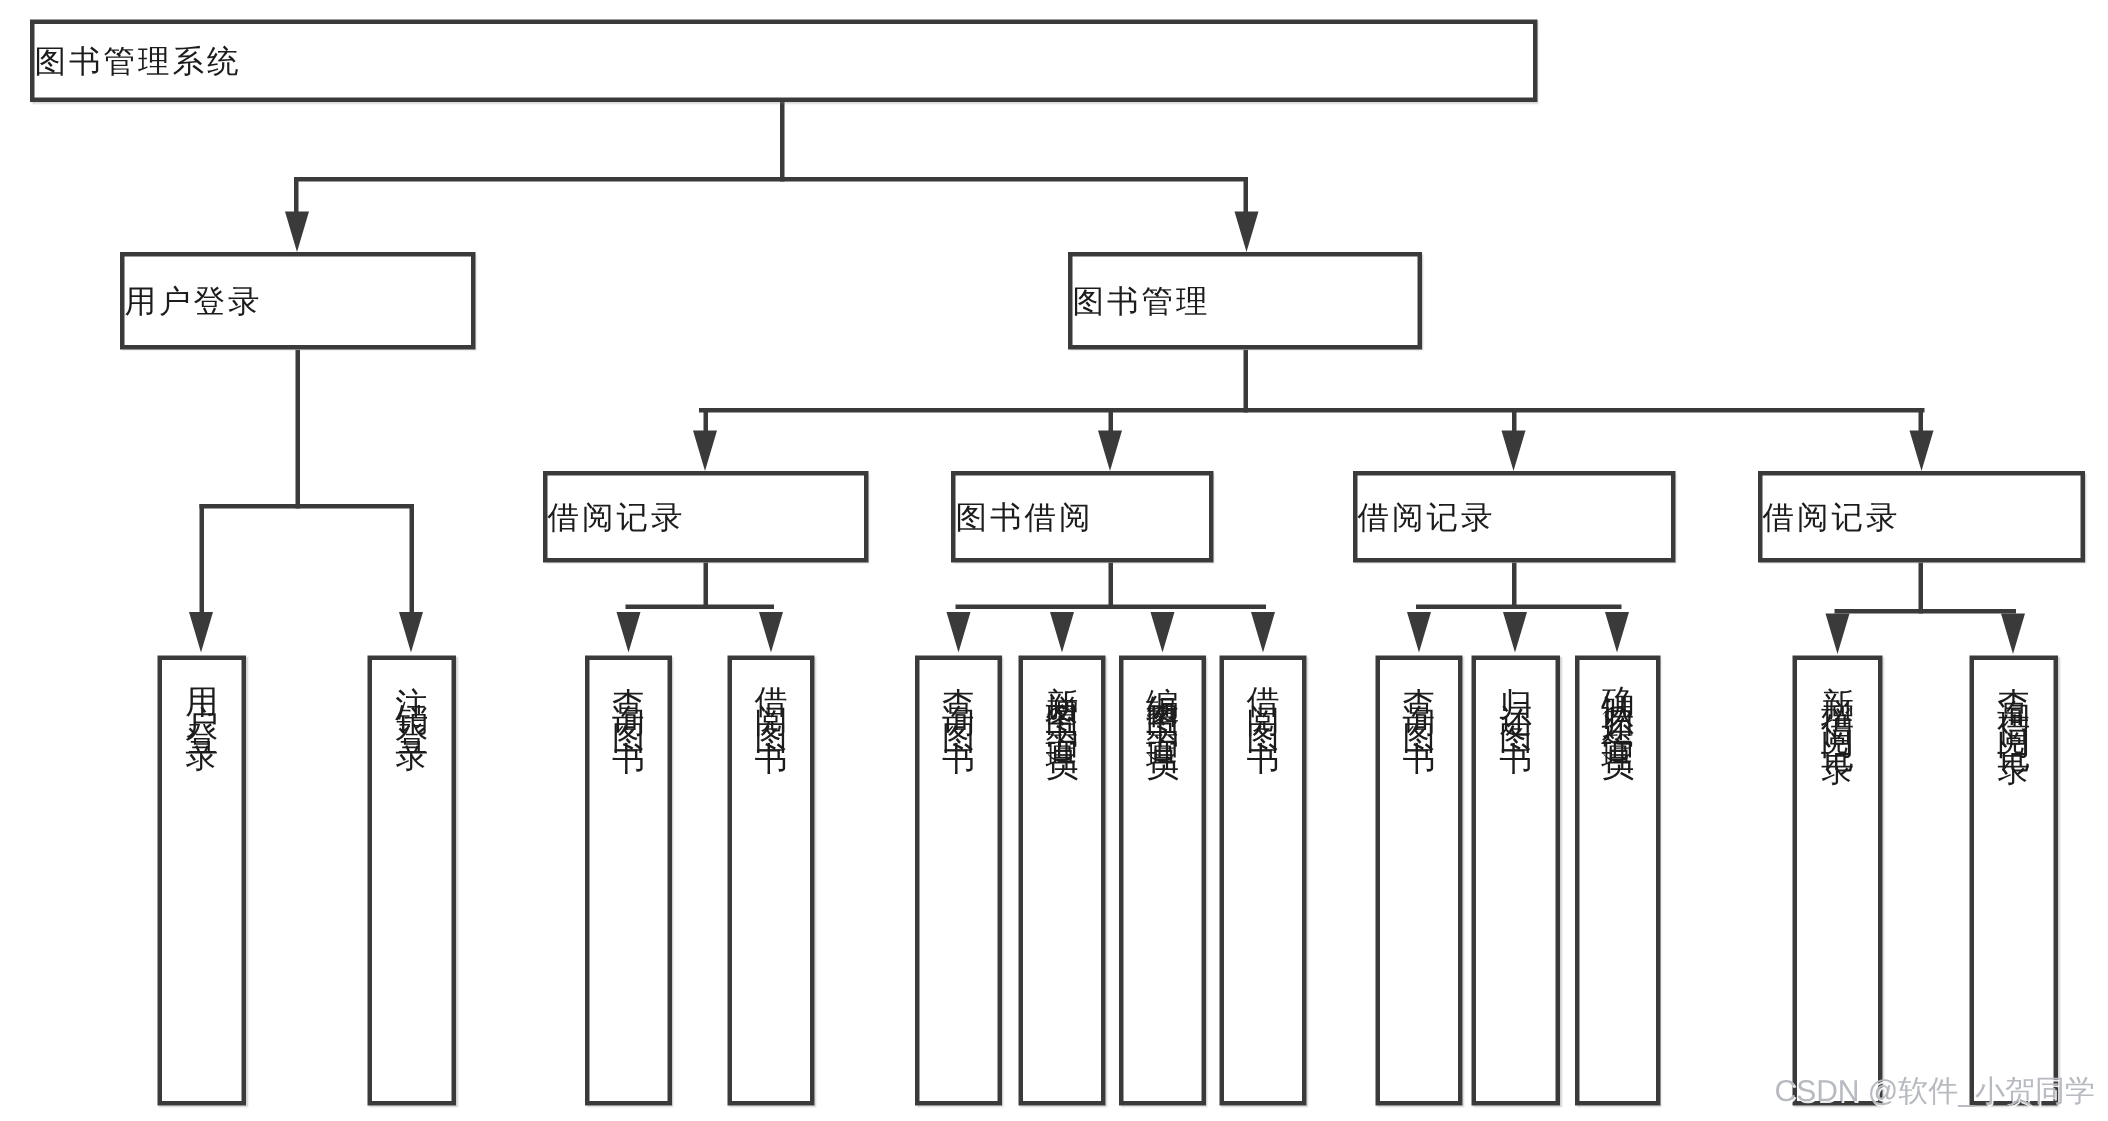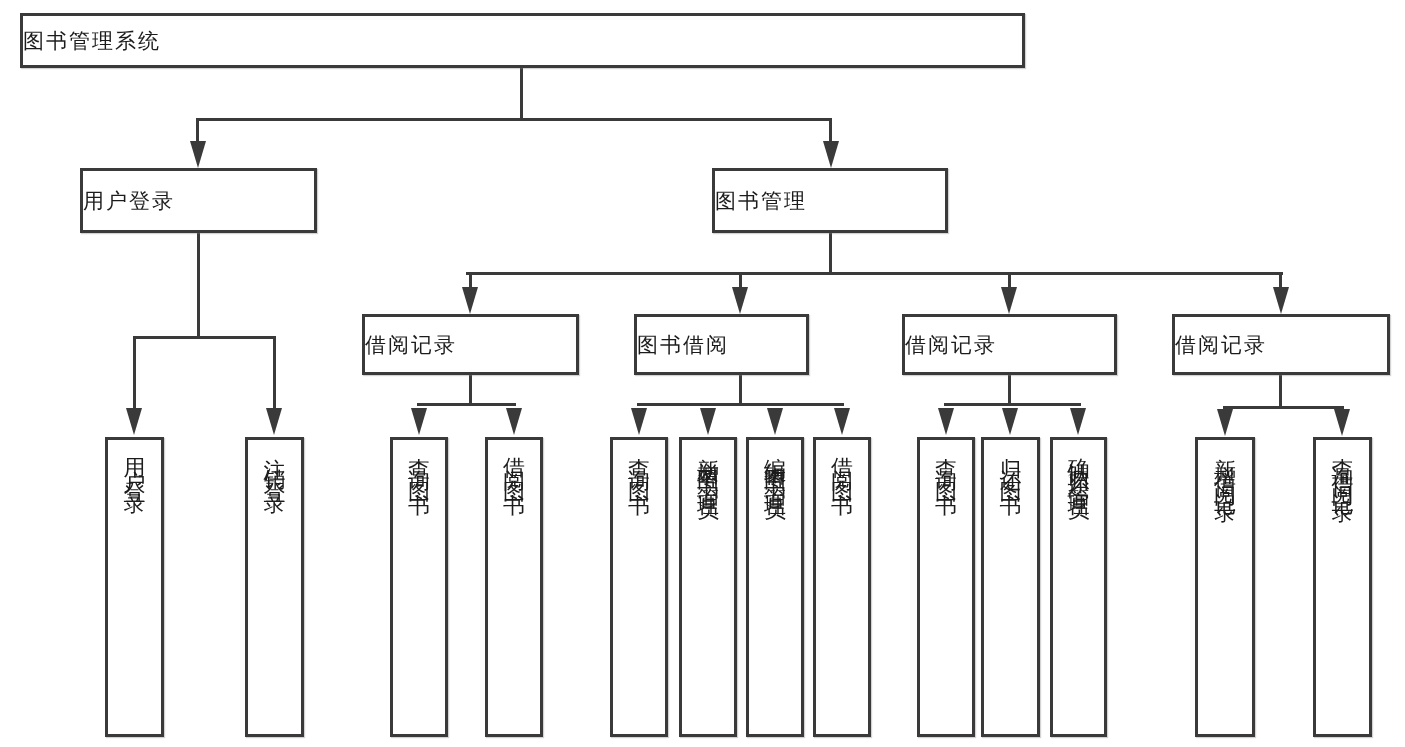--- a/index.html
+++ b/index.html
@@ -190,14 +190,15 @@
     <span class="label">确认归还（管理员）</span>
   </div>
 
   <div class="vbox mid" style="left:1195px; top:437px; width:60px; height:300px;">
     <span class="label">新增借阅记录</span>
   </div>
   <div class="vbox mid" style="left:1313px; top:437px; width:59px; height:300px;">
     <span class="label">查询借阅记录</span>
   </div>
 
+  <div class="watermark" style="left:1183px; top:714px;">CSDN @软件_小贺同学</div>
 
 </div>
 
 </body></html>

